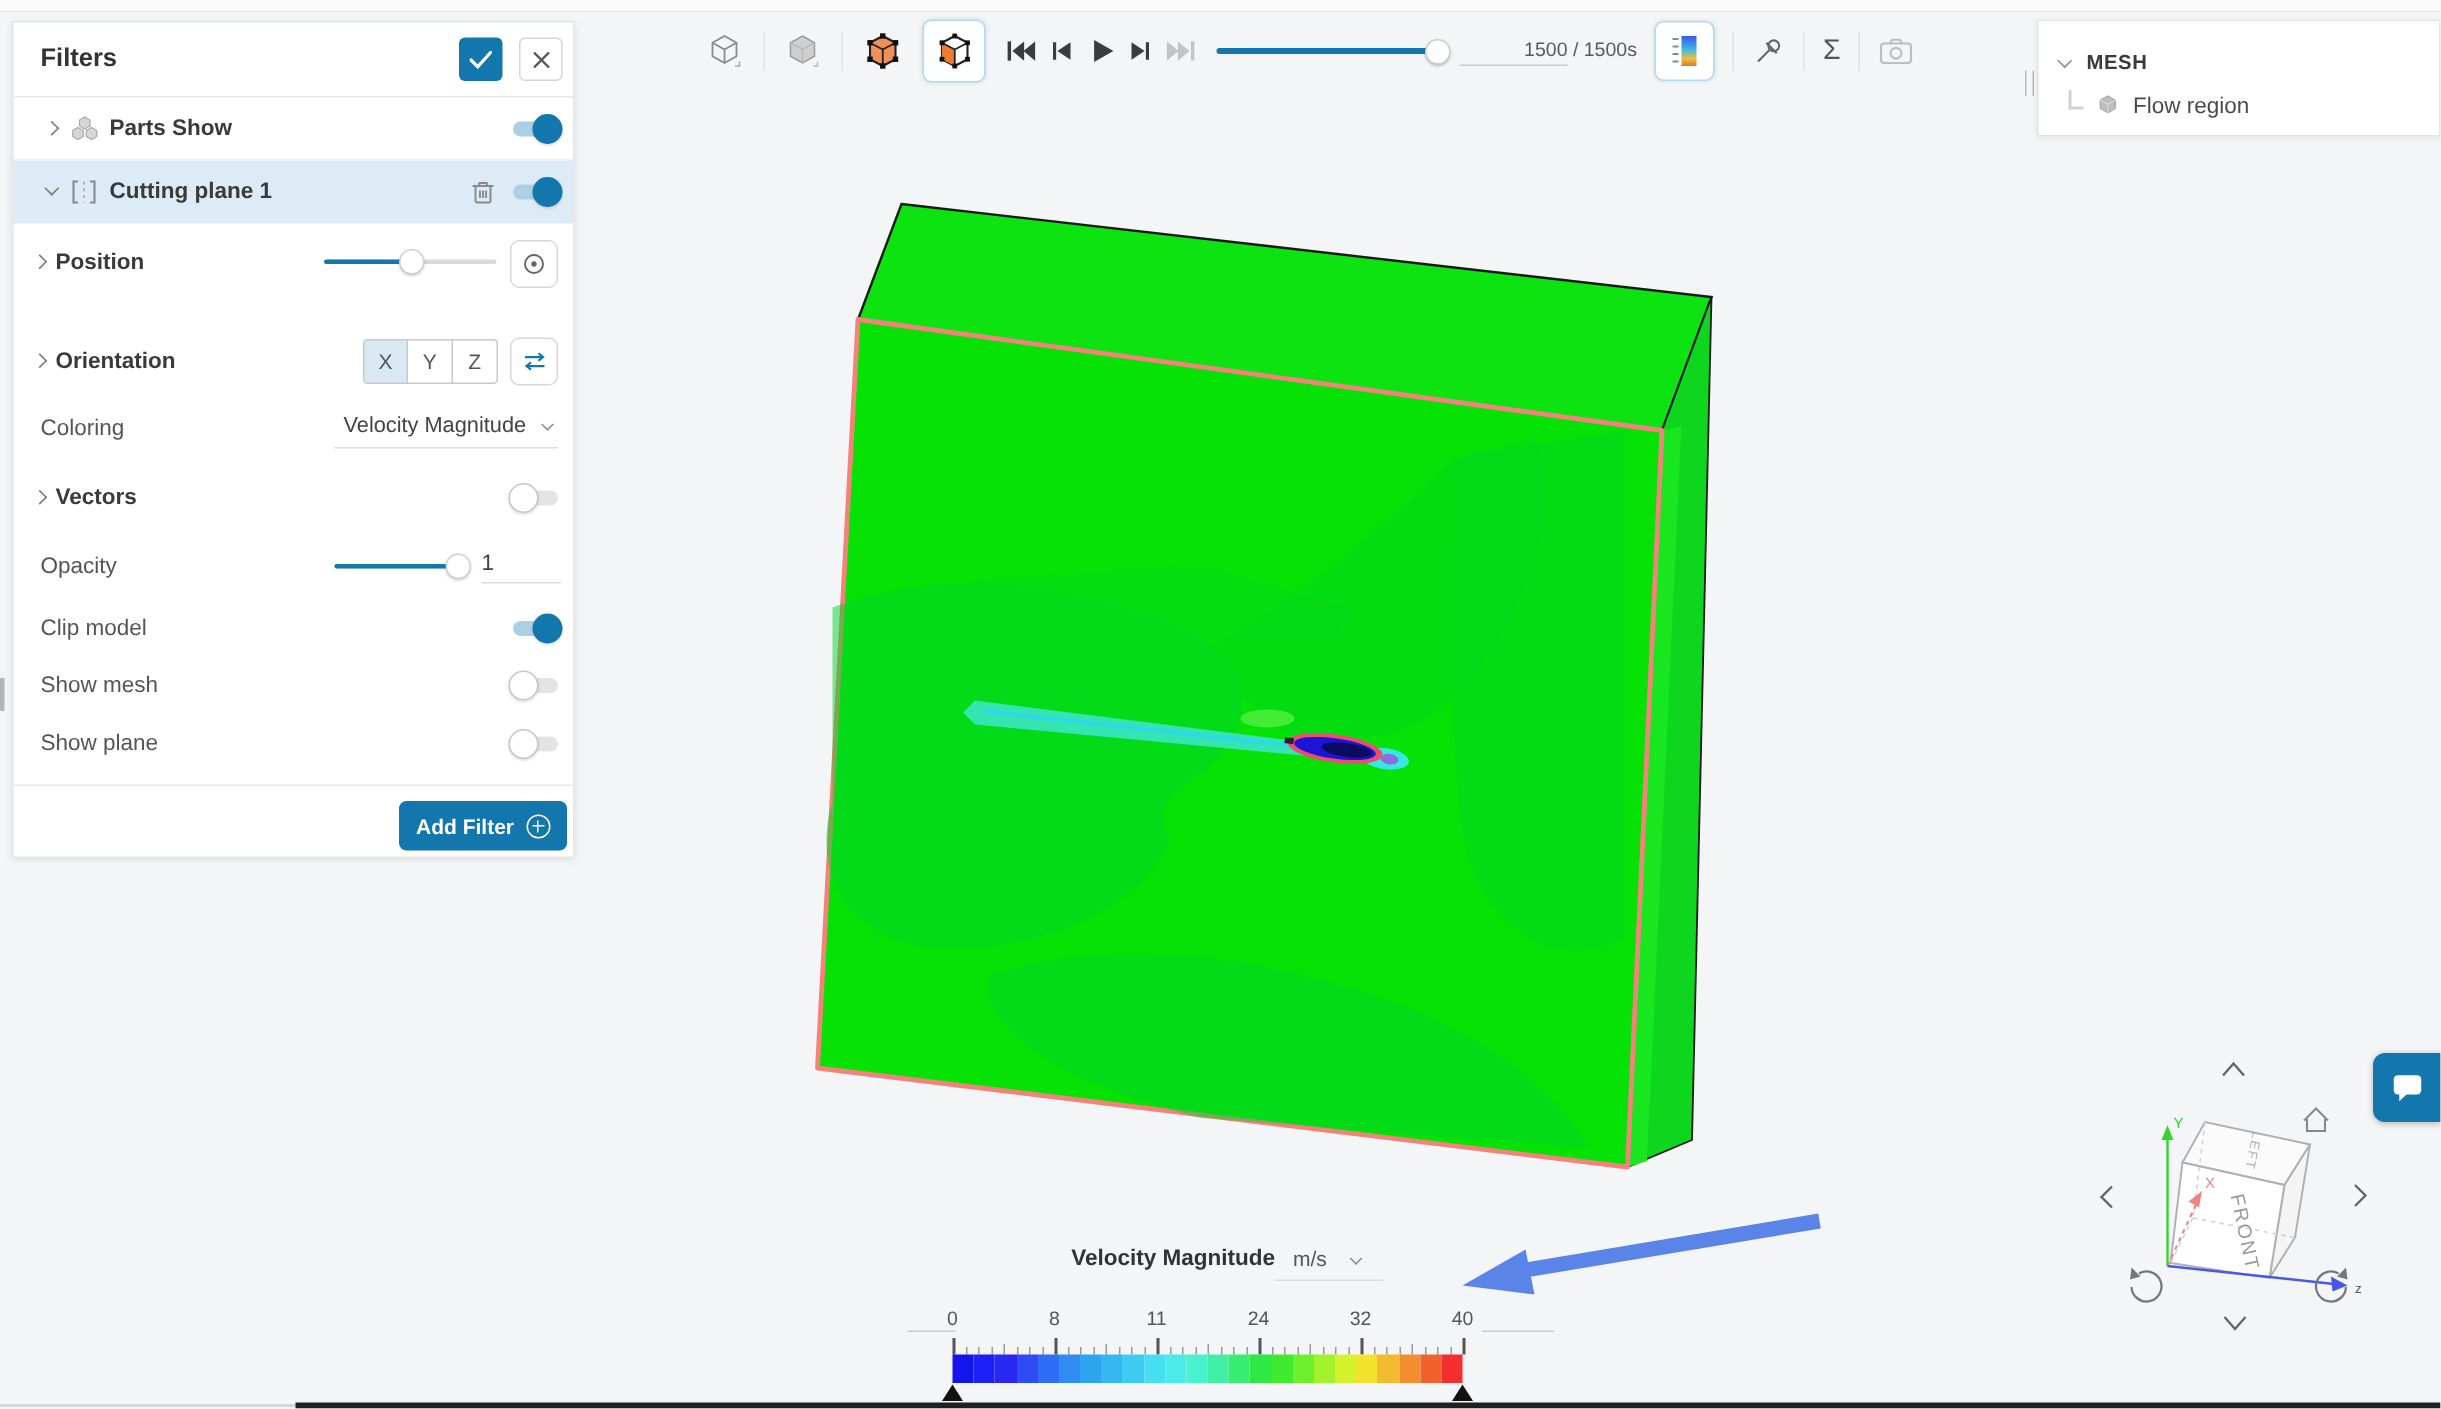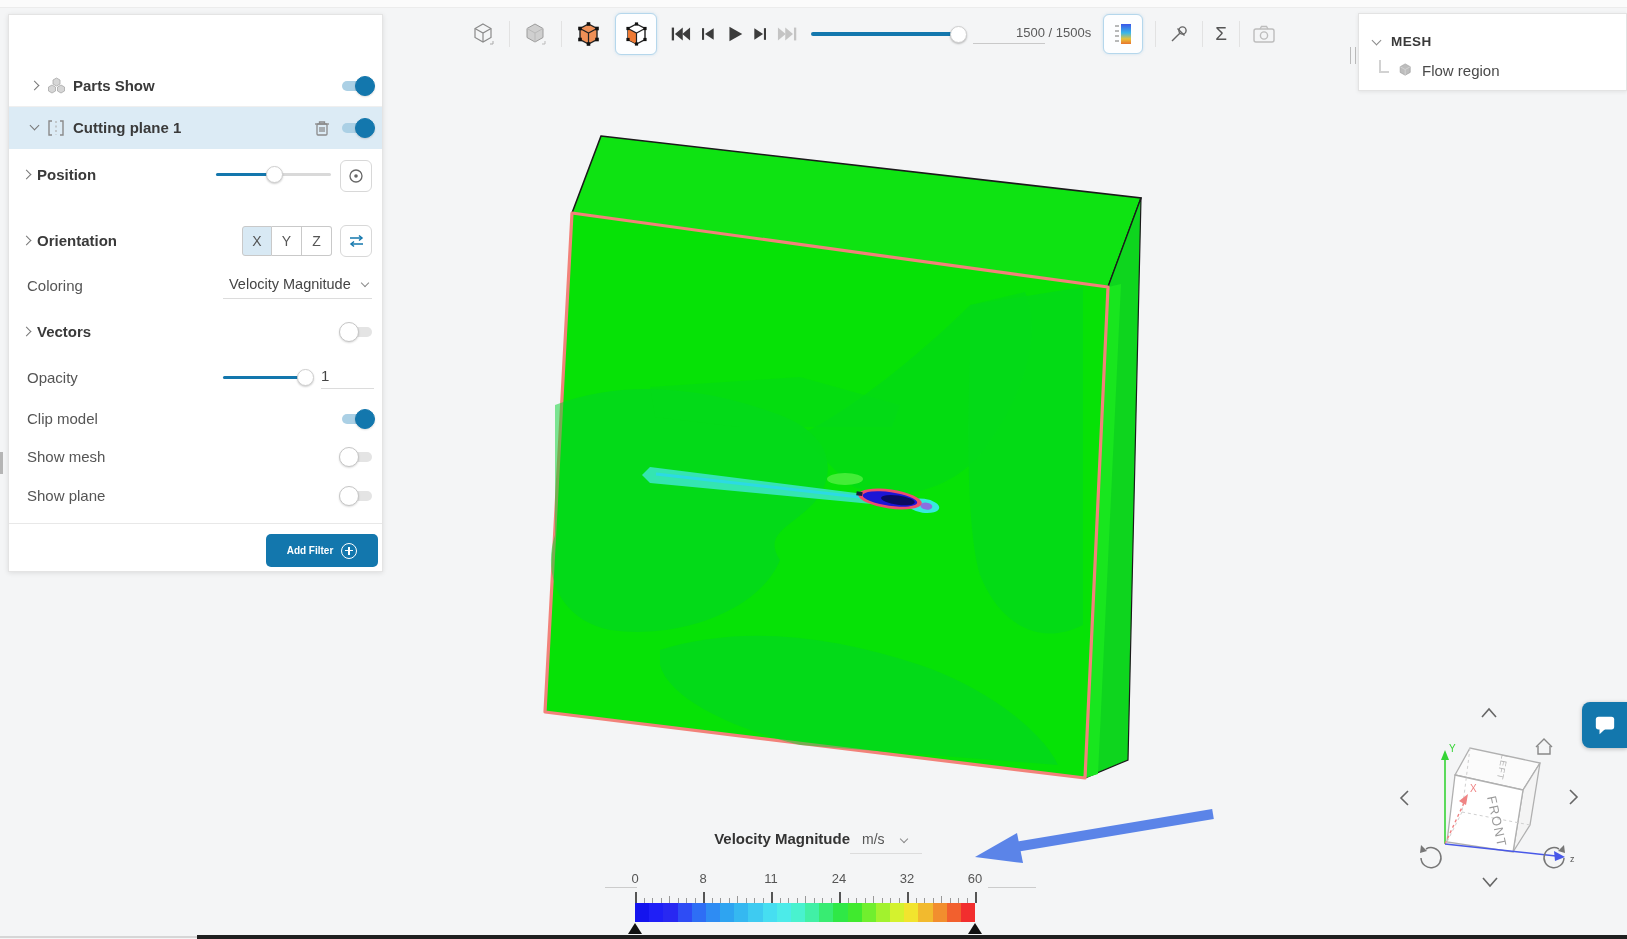--- a/index.html
+++ b/index.html
@@ -41,21 +41,21 @@
   .icon-btn-sq { width:32px; height:32px; border:1px solid #d8d8d8; border-radius:6px; background:#fff; display:flex; align-items:center; justify-content:center; }
   .axis-group { display:flex; }
   .axis-btn { width:30px; height:30px; border:1px solid #c9c9c9; border-left-width:0; background:#fff; display:flex; align-items:center; justify-content:center; font-size:14px; color:#555; }
   .axis-btn:first-child { border-left-width:1px; border-radius:3px 0 0 3px; }
   .axis-btn:last-child { border-radius:0 3px 3px 0; }
   .axis-btn.sel { background:#d8e9f4; }
 
   .underline-input { border-bottom:1px solid #dcdcdc; }
 
   .add-filter-btn { position:absolute; left:257px; top:519px; width:112px; height:33px; background:#1377ad; border-radius:5px;
-    display:flex; align-items:center; justify-content:center; gap:8px; color:#fff; font-size:10px; font-weight:700; }
+    display:flex; align-items:center; justify-content:center; gap:8px; color:#fff; font-size:14px; font-weight:700; }
   .plus-circ { width:16px; height:16px; border:1.5px solid #fff; border-radius:50%; position:relative; }
   .plus-circ:before,.plus-circ:after { content:""; position:absolute; background:#fff; }
   .plus-circ:before { left:3px; right:3px; top:6px; height:1.5px; }
   .plus-circ:after { top:3px; bottom:3px; left:6px; width:1.5px; }
 
   
   .toolbar { position:absolute; left:470px; top:12px; height:44px; display:flex; align-items:center; gap:12px; }
   .tb-sep { width:1px; height:26px; background:#e2e2e2; }
   .tb-icon { display:flex; align-items:center; justify-content:center; }
   .tb-selbox { width:42px; height:42px; border:1px solid #b5d7ec; border-radius:6px; background:#fdfeff; display:flex; align-items:center; justify-content:center; box-shadow:0 0 3px rgba(120,180,220,.35); }
@@ -130,20 +130,33 @@
       <ellipse cx="424" cy="396" rx="16" ry="7" fill="#38e8e0"></ellipse>
       <ellipse cx="427" cy="396" rx="6" ry="3.5" fill="#a050e0" opacity="0.8"></ellipse>
       <ellipse cx="390" cy="394" rx="32" ry="9.5" fill="#ee4d6e"></ellipse>
       <ellipse cx="390" cy="394" rx="27.5" ry="6.8" fill="#1d15d6"></ellipse>
       <ellipse cx="398" cy="394" rx="17" ry="4.6" fill="#0b0b60"></ellipse>
       <rect x="356" y="391" width="6" height="4" fill="#16243a"></rect>
     </g>
   </svg>
 
   <div class="filters-panel">
+    <div class="fp-header">
+      <div class="fp-title">Filters</div>
+      <div class="sq-btn btn-apply">
+        <svg width="15" height="12" viewBox="0 0 15 12">
+            <path d="M1 6 L5.5 10.5 L14 1" fill="none" stroke="#fff" stroke-width="2.2" stroke-linecap="round"></path>
+          </svg>
+      </div>
+      <div class="sq-btn btn-close">
+        <svg width="12" height="12" viewBox="0 0 12 12">
+            <path d="M1 1 L11 11 M11 1 L1 11" stroke="#555" stroke-width="1.6"></path>
+          </svg>
+      </div>
+    </div>
 
     <div class="fp-row" style="top:50px; height:42px; border-bottom:1px solid #efefef;">
       <span class="chev-r" style="position:absolute;left:22px;top:17px;"></span>
       <svg style="position:absolute;left:38px;top:12px;" width="19" height="18" viewBox="0 0 19 18">
         <g fill="#d6d6d6" stroke="#a8a8a8" stroke-width="0.8">
           <polygon points="9.5,1 13,3 13,7 9.5,9 6,7 6,3"></polygon>
           <polygon points="5,8 8.5,10 8.5,14 5,16 1.5,14 1.5,10"></polygon>
           <polygon points="14,8 17.5,10 17.5,14 14,16 10.5,14 10.5,10"></polygon>
         </g>
       </svg>
@@ -418,21 +431,21 @@
   </div>
   <div class="legend-unit-underline"></div>
   <div class="legend-rail-l"></div>
   <div class="legend-rail-r"></div>
   <div class="legend-labels" id="legend-labels">
       <span style="left: 0px;">0</span>
       <span style="left: 68px;">8</span>
       <span style="left: 136px;">11</span>
       <span style="left: 204px;">24</span>
       <span style="left: 272px;">32</span>
-      <span style="left: 340px;">60</span>
+      <span style="left: 340px;">40</span>
     </div>
   <div class="legend-ticks" id="legend-ticks">
       <i style="left: 0px; height: 11px; background: rgb(85, 85, 85); width: 1.5px;"></i>
       <i style="left: 8.5px; height: 5px; background: rgb(153, 153, 153);"></i>
       <i style="left: 17px; height: 5px; background: rgb(153, 153, 153);"></i>
       <i style="left: 25.5px; height: 5px; background: rgb(153, 153, 153);"></i>
       <i style="left: 34px; height: 7px; background: rgb(153, 153, 153);"></i>
       <i style="left: 42.5px; height: 5px; background: rgb(153, 153, 153);"></i>
       <i style="left: 51px; height: 5px; background: rgb(153, 153, 153);"></i>
       <i style="left: 59.5px; height: 5px; background: rgb(153, 153, 153);"></i>

